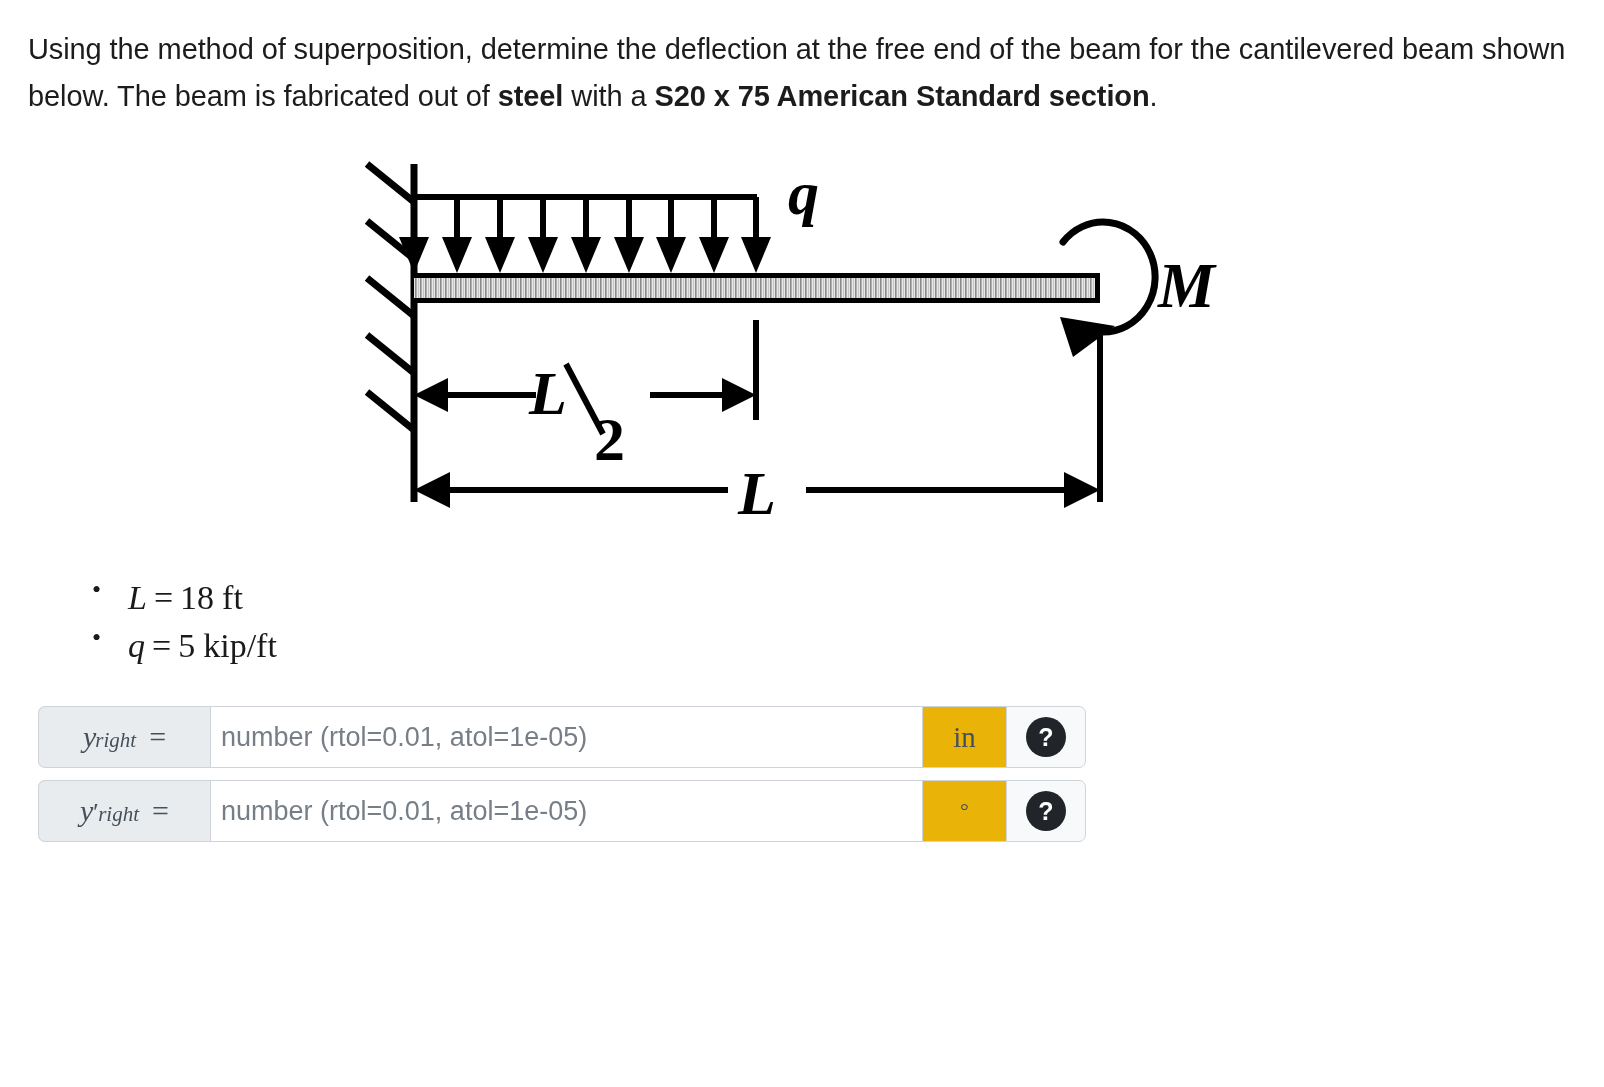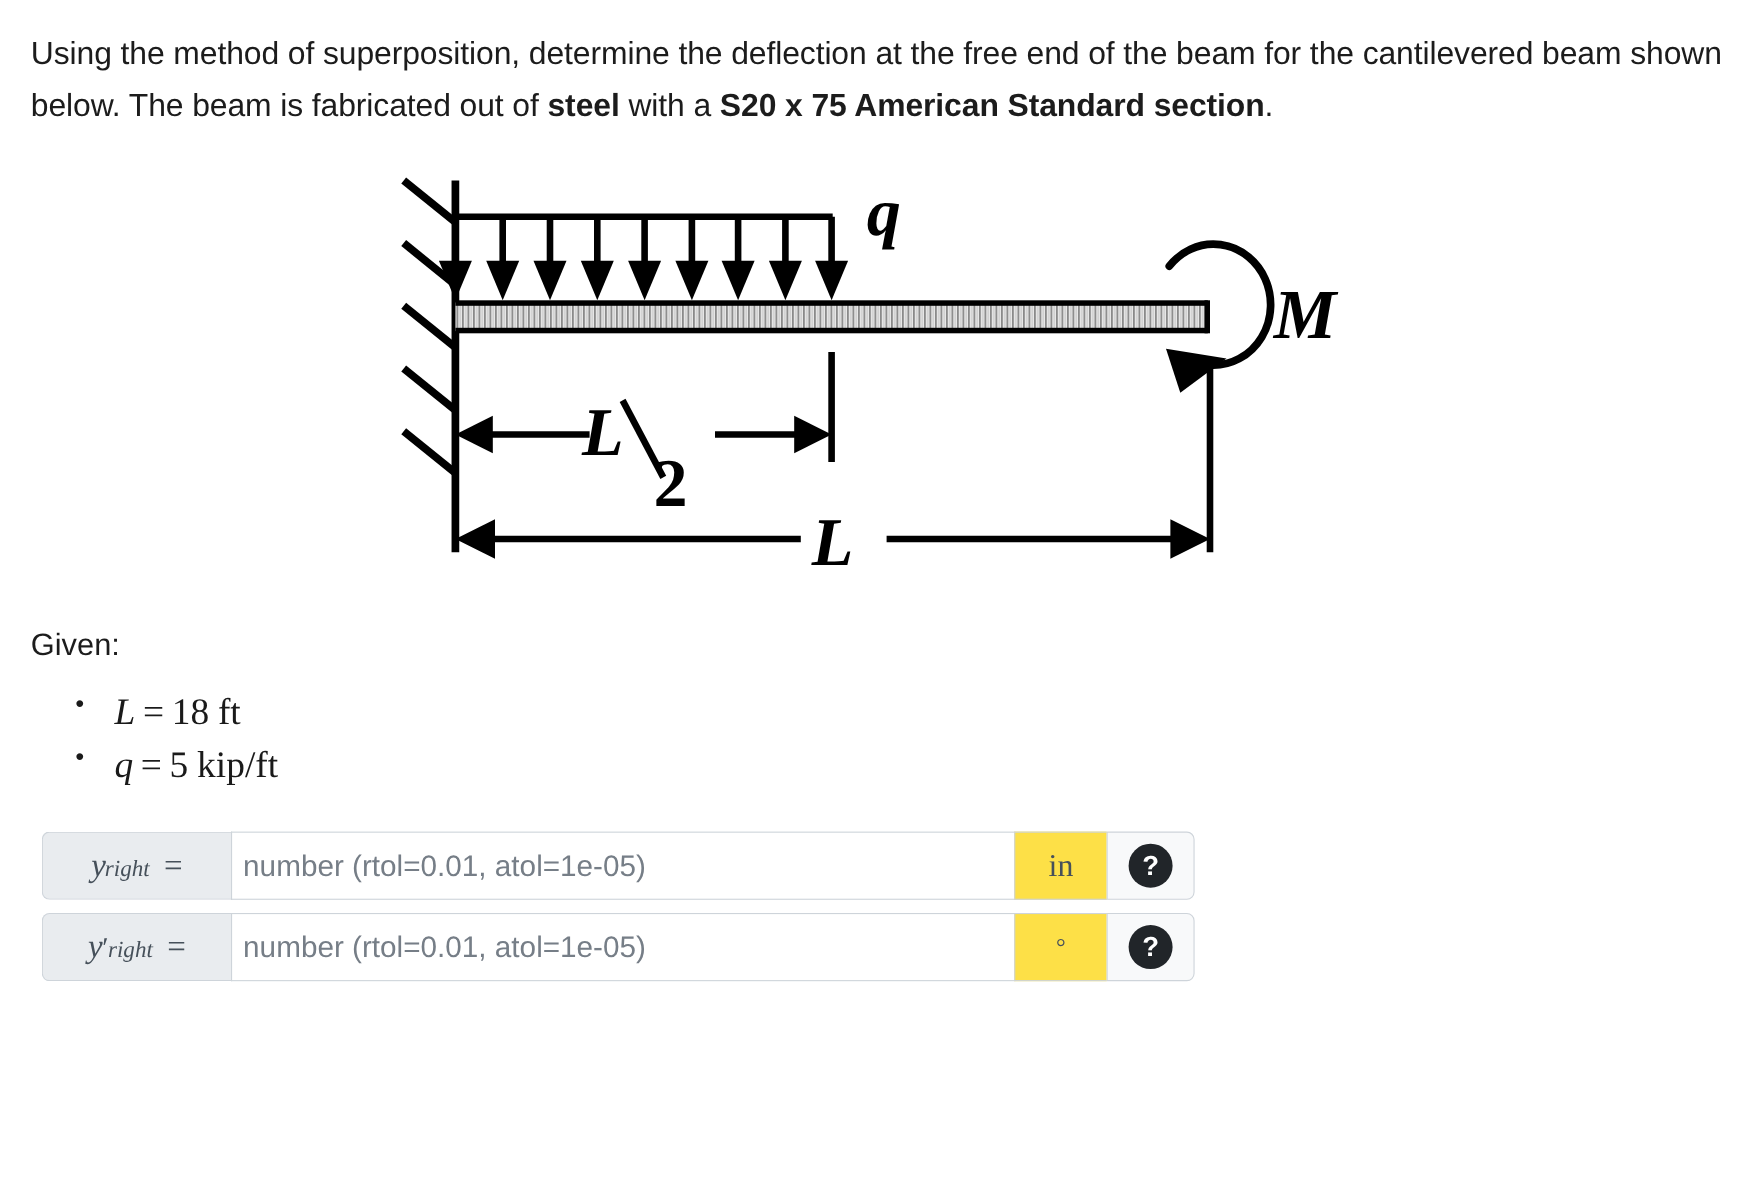--- a/index.html
+++ b/index.html
@@ -43,21 +43,21 @@
   .figure-wrap svg { display: block; }
 
   
   .given-label {
     margin: 18px 28px 0 28px;
     font-size: 28px;
     color: #1c1c1c;
   }
   ul.given-list {
     margin: 22px 0 0 0;
-    padding: 0 0 0 68px;
+    padding: 0 0 0 92px;
     list-style: none;
   }
   ul.given-list li {
     position: relative;
     font-family: "Liberation Serif", serif;
     font-size: 34px;
     line-height: 1.42;
     color: #1a1a1a;
     padding-left: 36px;
   }
@@ -129,21 +129,21 @@
     box-sizing: border-box;
   }
   .ig-input .ph {
     font-family: "Liberation Sans", sans-serif;
     font-size: 27px;
     color: #767e87;
     white-space: nowrap;
   }
   .ig-unit {
     width: 84px;
-    background: #fde047;
+    background: #eab308;
     border: 1px solid #ced4da;
     border-right: none;
     display: flex;
     align-items: center;
     justify-content: center;
     font-family: "Liberation Serif", serif;
     font-size: 29px;
     color: #46505a;
     box-sizing: border-box;
   }
@@ -265,21 +265,20 @@
       <g>
         <line x1="432" y1="348" x2="728" y2="348" stroke="#000" stroke-width="6"></line>
         <polygon points="414,348 450,330 450,366" fill="#000"></polygon>
         <line x1="806" y1="348" x2="1082" y2="348" stroke="#000" stroke-width="6"></line>
         <polygon points="1100,348 1064,330 1064,366" fill="#000"></polygon>
         <text x="738" y="372" font-family="Liberation Serif, serif" font-style="italic" font-size="62" font-weight="700" fill="#000">L</text>
       </g>
     </svg>
   </div>
 
-  <div class="given-label">Given:</div>
 
   <ul class="given-list">
     <li><span class="mi">L</span><span class="mo">=</span><span class="mn">18</span><span class="mtext">ft</span></li>
     <li><span class="mi">q</span><span class="mo">=</span><span class="mn">5</span><span class="mtext">kip/ft</span></li>
   </ul>
 
   <div class="answers">
 
     <div class="input-group">
       <div class="ig-label">

